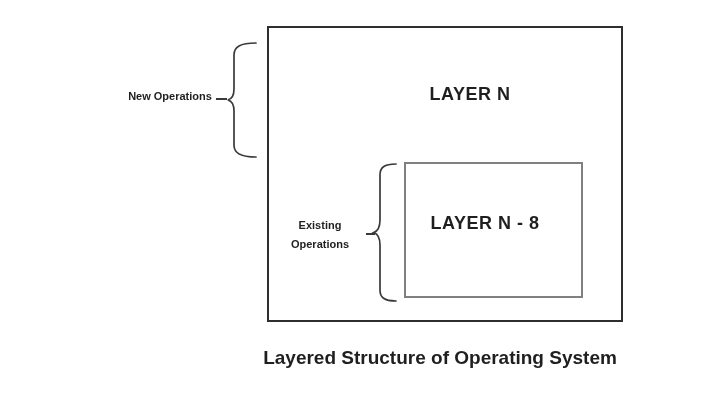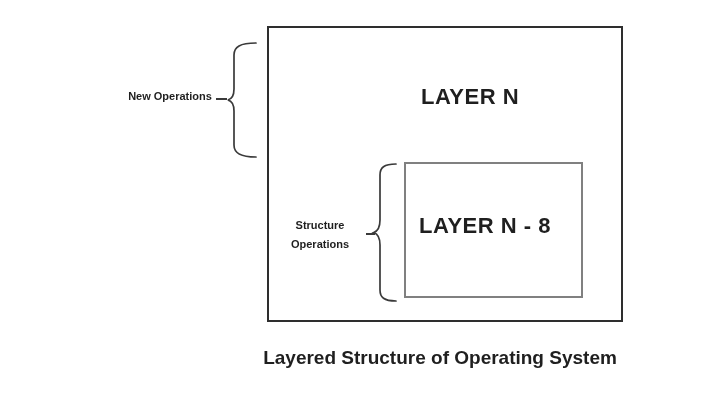--- a/index.html
+++ b/index.html
@@ -28,21 +28,21 @@
     position: absolute;
     left: 404px; top: 162px;
     width: 179px; height: 136px;
     border: 2px solid var(--inner-border, #808080);
     box-sizing: border-box;
     background: #ffffff;
   }
   .box-label {
     position: absolute;
     transform: translateX(-50%);
-    font-size: 22px;
+    font-size: 18px;
     font-weight: bold;
     letter-spacing: 0.5px;
     white-space: nowrap;
     color: var(--text-color, #1f1f1f);
   }
   .label-block {
     position: absolute;
     text-align: center;
     font-size: 11px;
     font-weight: bold;
@@ -84,21 +84,21 @@
   <div class="dash" style="left:216px; top:98px; width:11px;"></div>
 
   <svg class="brace" style="left:227px; top:42px;" width="30" height="116" viewBox="0 0 30 116" aria-hidden="true">
     <path d="M29 1 C 13 1, 7 5, 7 13 L 7 47 C 7 53, 5 57, 0.8 58 C 5 59, 7 63, 7 69 L 7 103 C 7 111, 13 115, 29 115"></path>
   </svg>
 
   <div class="outer-box"></div>
 
   <div class="box-label" style="left:470px; top:84px;">LAYER N</div>
 
-  <div class="label-block" style="left:270px; top:216px; width:100px;">Structure Operations</div>
+  <div class="label-block" style="left:270px; top:216px; width:100px;">Existing Operations</div>
 
   <div class="dash" style="left:366px; top:233px; width:9px;"></div>
 
   <svg class="brace" style="left:373px; top:163px;" width="24" height="139" viewBox="0 0 24 139" aria-hidden="true">
     <path d="M23 1 C 11 1, 7 4.5, 7 12 L 7 57 C 7 63.5, 5 68, 0.8 69.5 C 5 71, 7 75.5, 7 82 L 7 127 C 7 134.5, 11 138, 23 138"></path>
   </svg>
 
   <div class="inner-box"></div>
 
   <div class="box-label" style="left:485px; top:213px;">LAYER N - 8</div>

